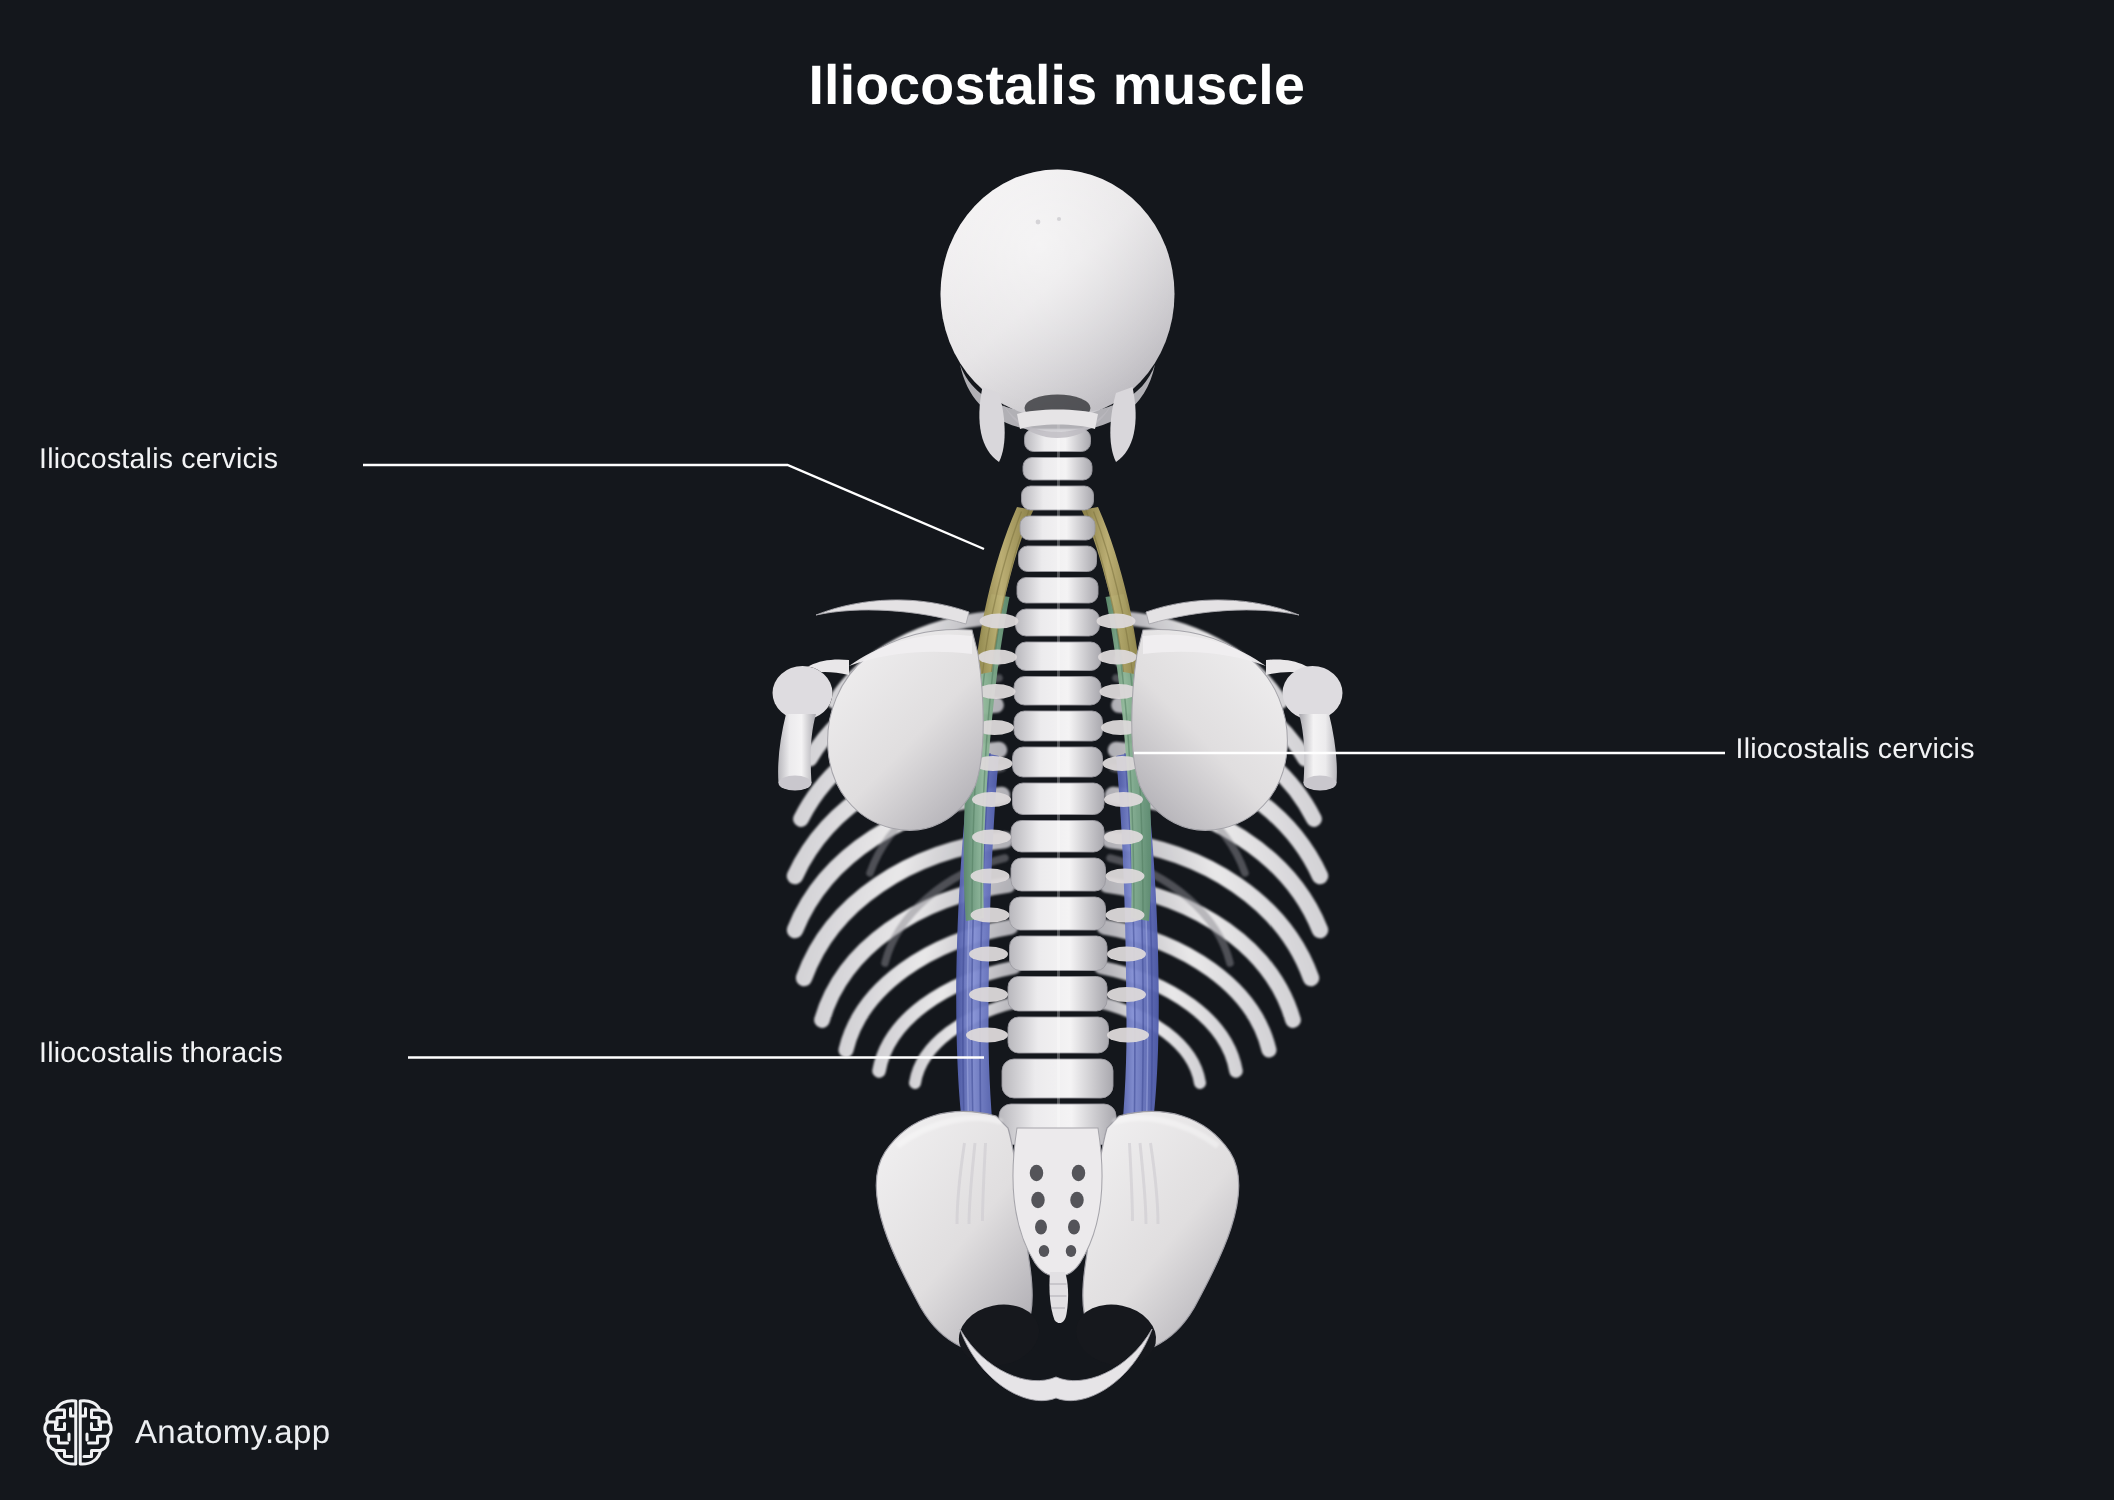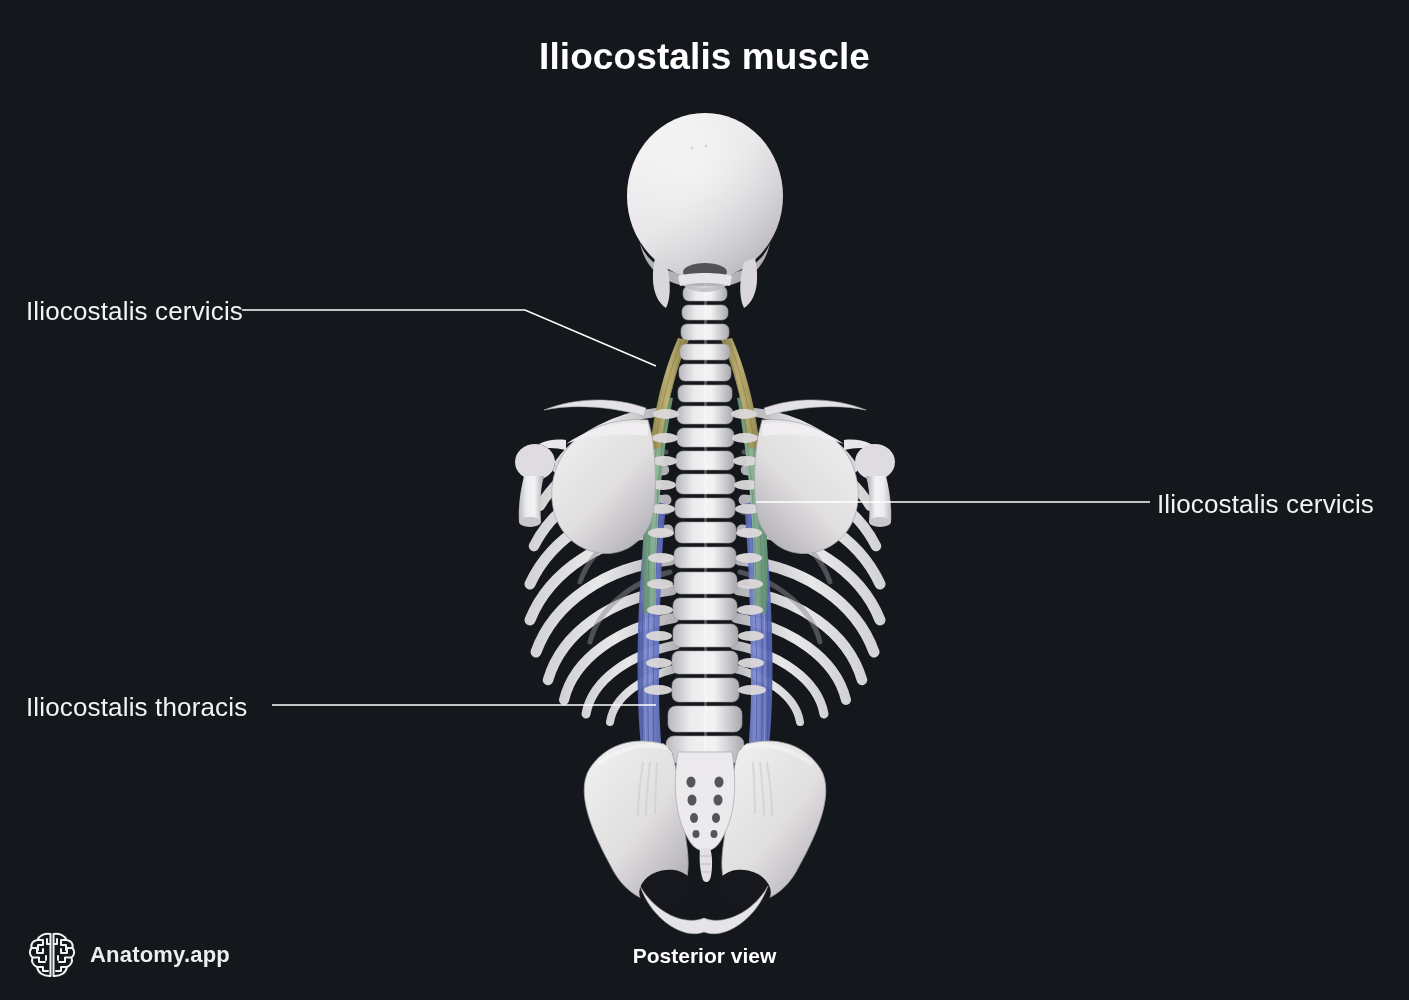--- a/index.html
+++ b/index.html
@@ -12,31 +12,31 @@
   #stage{position:absolute;left:0;top:0;width:1409px;height:976px;}
 
   
   .title{
     position:absolute;left:0;top:36px;width:1409px;text-align:center;
     color:#ffffff;font-size:37px;font-weight:bold;letter-spacing:.1px;
   }
 
   
   .label{
-    position:absolute;color:#f2f3f5;font-size:26px;letter-spacing:.15px;
+    position:absolute;color:#f2f3f5;font-size:19px;letter-spacing:.15px;
     white-space:nowrap;
   }
   .label-cervicis{left:26px;top:296px;}
   .label-lumborum{left:26px;top:692px;}
   .label-thoracis{left:1157px;top:489px;}
 
   .leaders{position:absolute;left:0;top:0;width:1409px;height:1000px;pointer-events:none;}
 
   
-  .footer-logo{position:absolute;left:28px;top:930px;display:flex;align-items:center;gap:14px;font-weight:bold;}
+  .footer-logo{position:absolute;left:28px;top:930px;display:flex;align-items:center;gap:14px;}
   .footer-logo .brand{color:#eceef1;font-size:22px;letter-spacing:.2px;}
   .view-caption{
     position:absolute;left:0;top:944px;width:1409px;text-align:center;
     color:#ffffff;font-size:21px;font-weight:bold;
   }
 
   
   .figure{position:absolute;left:0;top:0;width:1409px;height:1000px;}
 </style>
 </head>
@@ -382,15 +382,14 @@
         <path d="M44.5 18 L 39 18 L 39 23 L 33 23 L 33 19"></path>
         <path d="M43.5 27.5 L 37 27.5 L 37 32 L 31 32"></path>
         <path d="M39 37 L 33 37 L 33 41 L 28 41"></path>
         <path d="M29 9 L 29 14 L 26 14"></path>
         <path d="M30 26 L 30 30"></path>
       </g>
     </svg>
     <span class="brand">Anatomy.app</span>
   </div>
 
-  <div class="view-caption">Posterior view</div>
 
 </div>
 
 </body></html>

